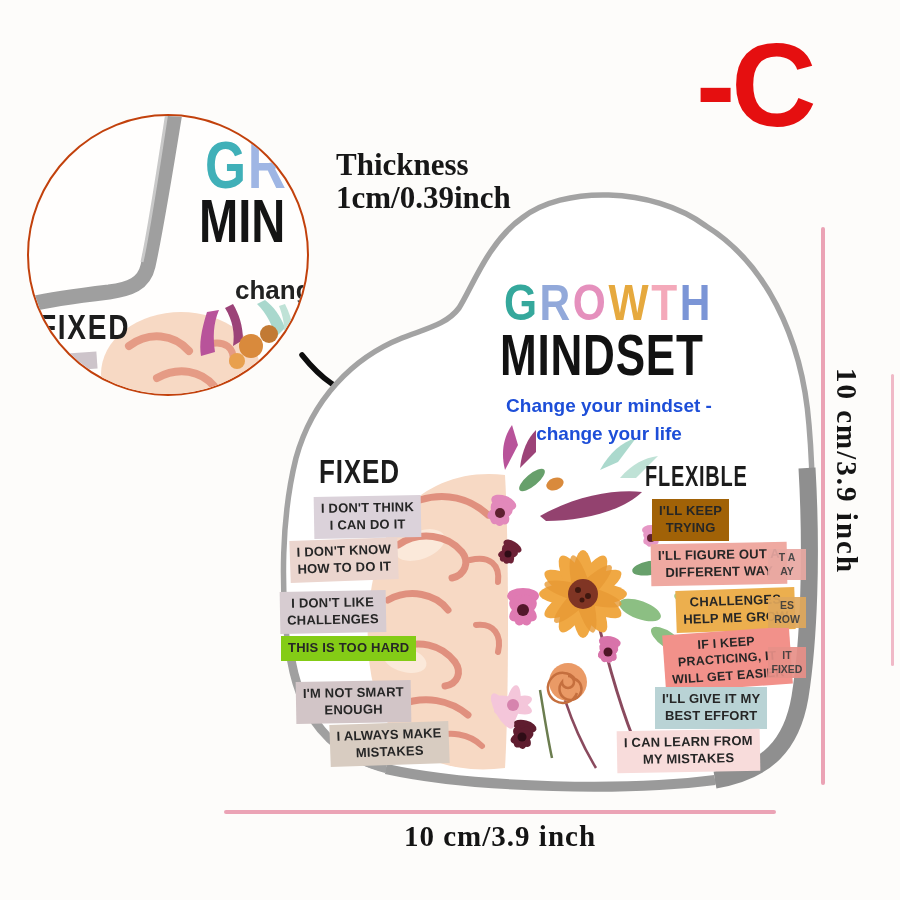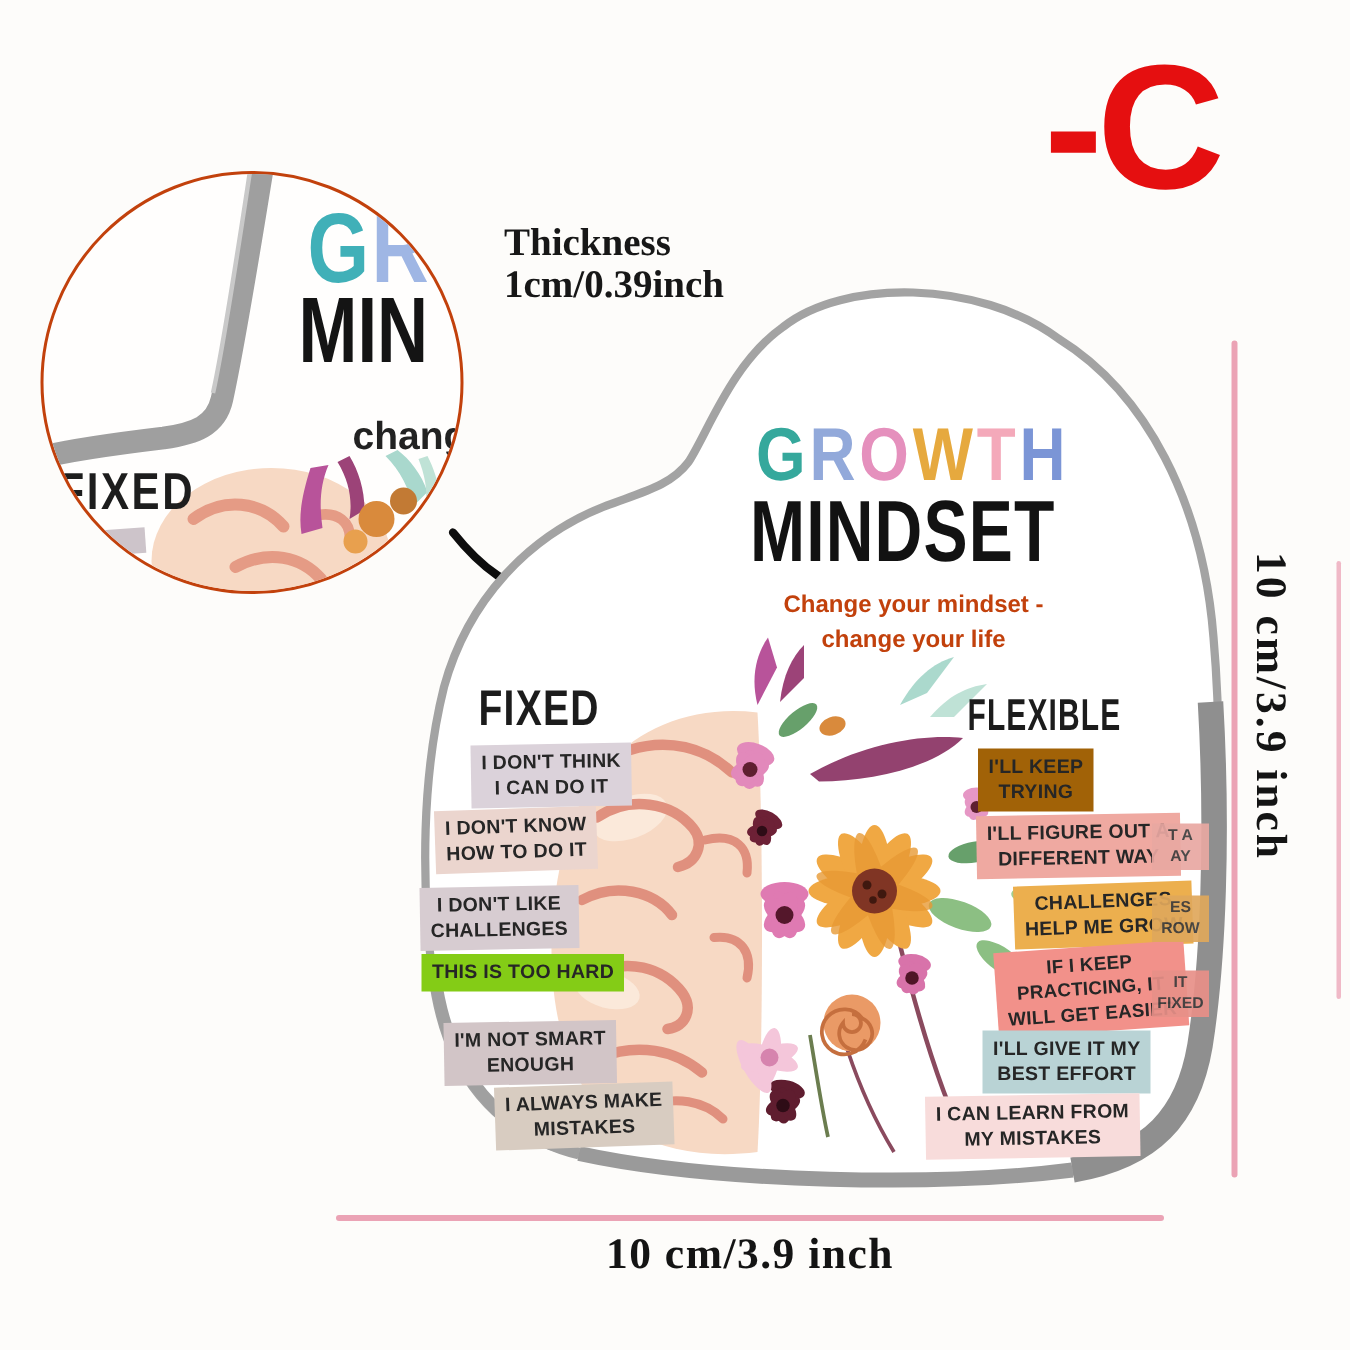--- a/index.html
+++ b/index.html
@@ -5,21 +5,21 @@
   html,body{margin:0;padding:0;background:#fdfcfa;}
   .canvas{position:relative;width:900px;height:900px;background:#fdfcfa;overflow:hidden;
           font-family:"Liberation Sans",sans-serif;}
 
   
   .badge-c{position:absolute;left:696px;top:26px;font-size:118px;font-weight:bold;
            line-height:1;letter-spacing:-4px;}
 
   
   .thickness{position:absolute;left:336px;top:148px;font-family:"Liberation Serif",serif;
-             font-weight:bold;font-size:26px;line-height:1.08;color:#171717;}
+             font-weight:bold;font-size:31px;line-height:1.08;color:#171717;}
 
   
   .inset{position:absolute;left:27px;top:114px;width:278px;height:278px;border:2px solid #c2410c;
          border-radius:50%;overflow:hidden;background:#fffefd;}
   .inset svg{position:absolute;left:0;top:0;}
   .inset-gr{position:absolute;left:176px;top:16px;font-size:66px;font-weight:bold;
             transform:scaleX(.8);transform-origin:left top;letter-spacing:2px;line-height:1;}
   .inset-mind{position:absolute;left:170px;top:74px;font-size:62px;font-weight:bold;color:#141414;
               transform:scaleX(.76);transform-origin:left top;line-height:1;}
   .inset-sub1{position:absolute;left:184px;top:131px;font-size:22px;font-weight:bold;color:#222;}
@@ -34,21 +34,21 @@
 
   
   .heart-svg{position:absolute;left:0;top:0;}
 
   
   .growth{position:absolute;left:504px;top:278px;font-size:50px;font-weight:bold;line-height:1;
           letter-spacing:3px;transform:scaleX(.85);transform-origin:left top;}
   .mindset{position:absolute;left:500px;top:326px;font-size:58px;font-weight:bold;color:#121212;
            line-height:1;transform:scaleX(.76);transform-origin:left top;letter-spacing:1px;}
   .subtitle{position:absolute;left:468px;top:392px;width:282px;text-align:center;
-            font-size:16px;font-weight:bold;color:#c2410c;line-height:1.45;}
+            font-size:19px;font-weight:bold;color:#1d4ed8;line-height:1.45;}
   .col-header{position:absolute;font-weight:bold;color:#1c1c1c;transform-origin:left top;}
   .hdr-fixed{left:319px;top:453px;font-size:31px;transform:scale(.84,1.08);letter-spacing:1px;}
   .hdr-flexible{left:645px;top:460px;font-size:27px;transform:scale(.74,1.1);letter-spacing:1px;}
 
   
   .tag{position:absolute;font-size:13px;font-weight:bold;color:#262626;line-height:1.3;
        padding:4px 7px;white-space:pre-line;text-align:center;letter-spacing:.2px;}
   .ft0{left:314px;top:496px;transform:rotate(-1deg);}
   .ft1{left:290px;top:539px;transform:rotate(-2deg);}
   .ft2{left:280px;top:591px;transform:rotate(-1deg);}

